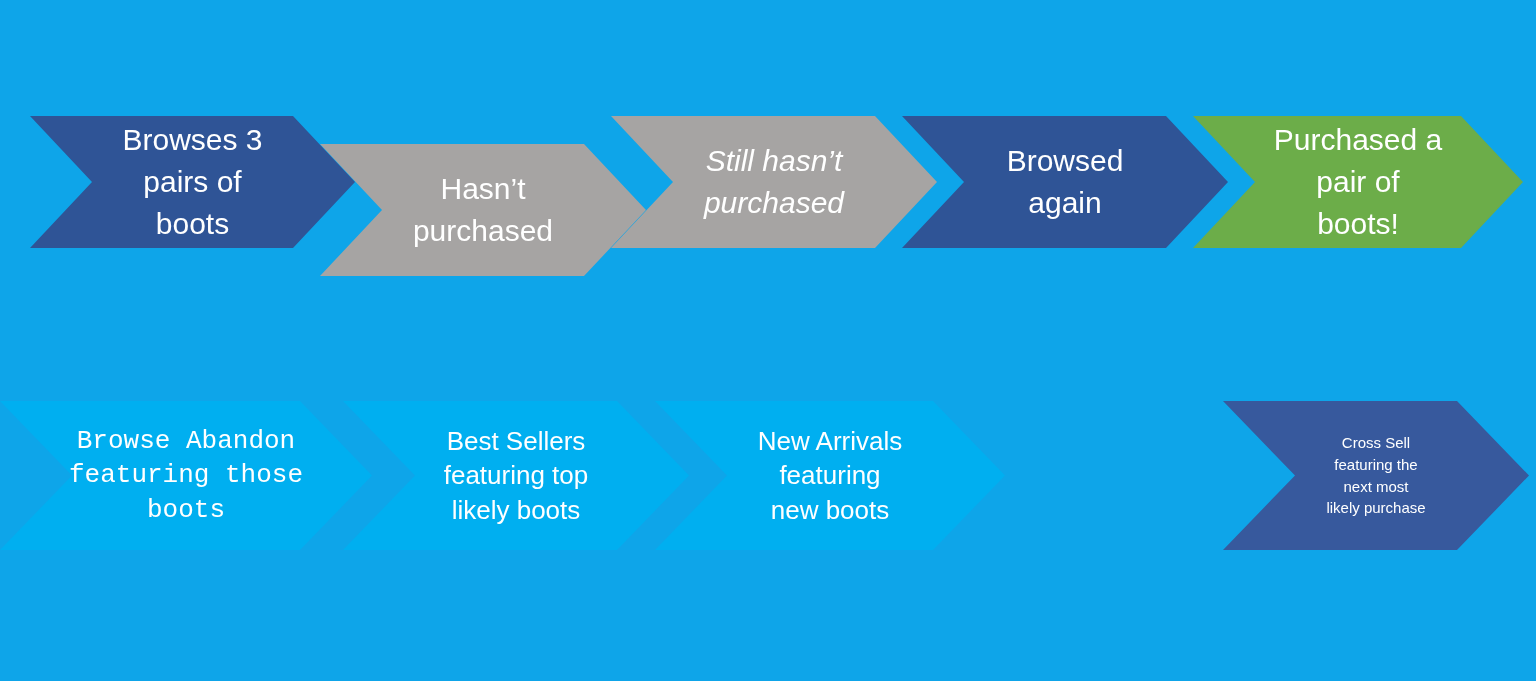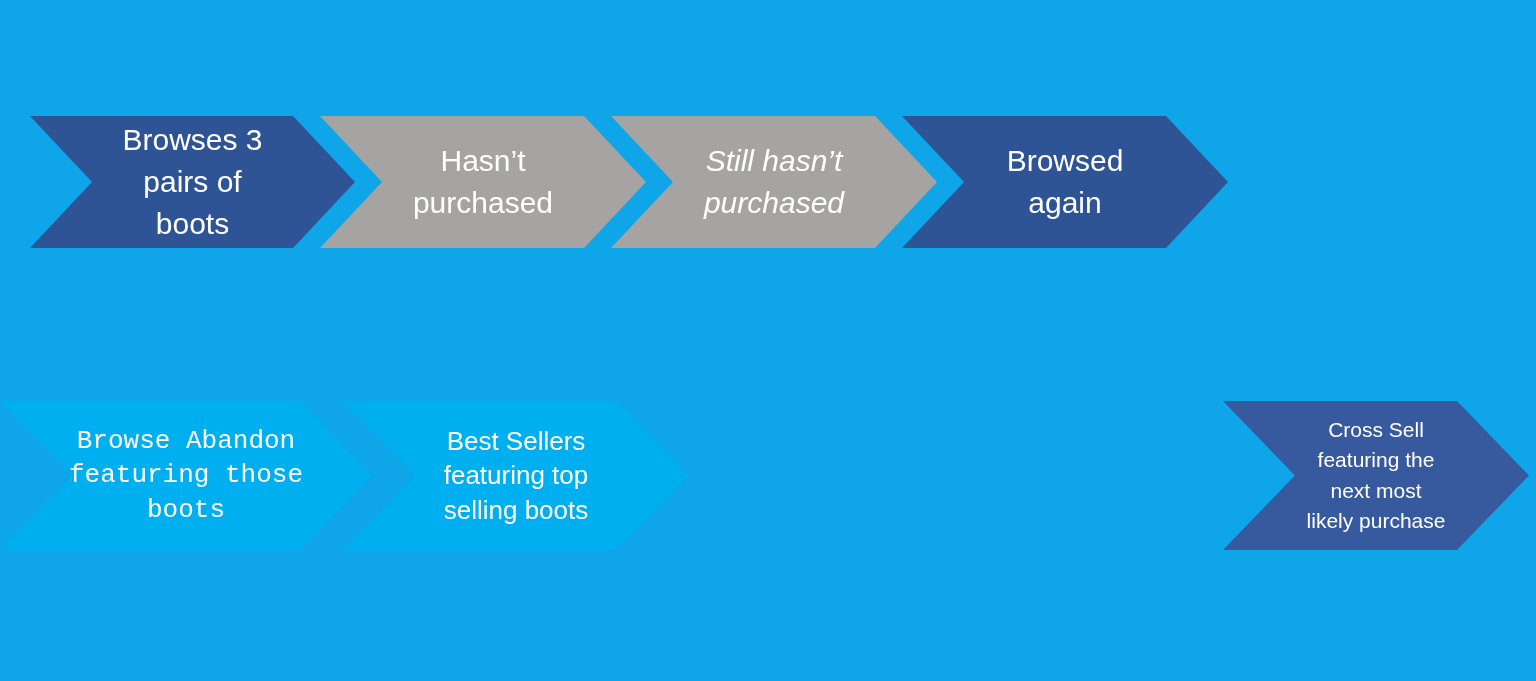--- a/index.html
+++ b/index.html
@@ -33,54 +33,64 @@
     clip-path: polygon(0 0, calc(100% - 72px) 0, 100% 50%, calc(100% - 72px) 100%, 0 100%, 72px 50%);
   }
   .label {
     color: #FFFFFF;
     text-align: center;
     white-space: pre-line;
     pointer-events: none;
   }
   .t-lg { font-size: 30px; line-height: 1.40; }
   .t-md { font-size: 26px; line-height: 1.33; }
-  .t-sm { font-size: 21px; line-height: 1.45; }
+  .t-sm { font-size: 15px; line-height: 1.45; }
 </style>
 </head>
 <body>
 
 <div class="canvas">
 
   <div class="chev row-top" style="left: 30px; width: 325px; background-color: rgb(47, 84, 150);">
     <span class="label t-lg">Browses 3
 pairs of
 boots</span>
   </div>
-  <div class="chev row-top" style="left: 320px; width: 326px; background-color: rgb(166, 164, 163);">
+  <div class="chev row-top" style="left: 320px; width: 326px; background-color: rgb(166, 164, 163); margin-top: 28px;">
     <span class="label t-lg">Hasn’t
 purchased</span>
   </div>
   <div class="chev row-top" style="left: 611px; width: 326px; background-color: rgb(166, 164, 163); font-style: italic;">
     <span class="label t-lg">Still hasn’t
 purchased</span>
   </div>
   <div class="chev row-top" style="left: 902px; width: 326px; background-color: rgb(47, 84, 150);">
     <span class="label t-lg">Browsed
 again</span>
   </div>
+  <div class="chev row-top" style="left: 1193px; width: 330px; background-color: rgb(108, 173, 73);">
+    <span class="label t-lg">Purchased a
+pair of
+boots!</span>
+  </div>
 
   <div class="chev row-bottom" style="left: 0px; width: 372px; background-color: rgb(0, 175, 240); font-family: Liberation Mono, monospace;">
     <span class="label t-md">Browse Abandon
 featuring those
 boots</span>
   </div>
   <div class="chev row-bottom" style="left: 343px; width: 346px; background-color: rgb(0, 175, 240);">
     <span class="label t-md">Best Sellers
 featuring top
-selling boots</span>
+likely boots</span>
+  </div>
+  <div class="chev row-bottom" style="left: 655px; width: 350px; background-color: rgb(0, 175, 240);">
+    <span class="label t-md">New Arrivals
+featuring
+new boots</span>
   </div>
   <div class="chev row-bottom" style="left: 1223px; width: 306px; background-color: rgb(55, 89, 157);">
     <span class="label t-sm">Cross Sell
 featuring the
 next most
 likely purchase</span>
   </div>
 
 </div>
 

